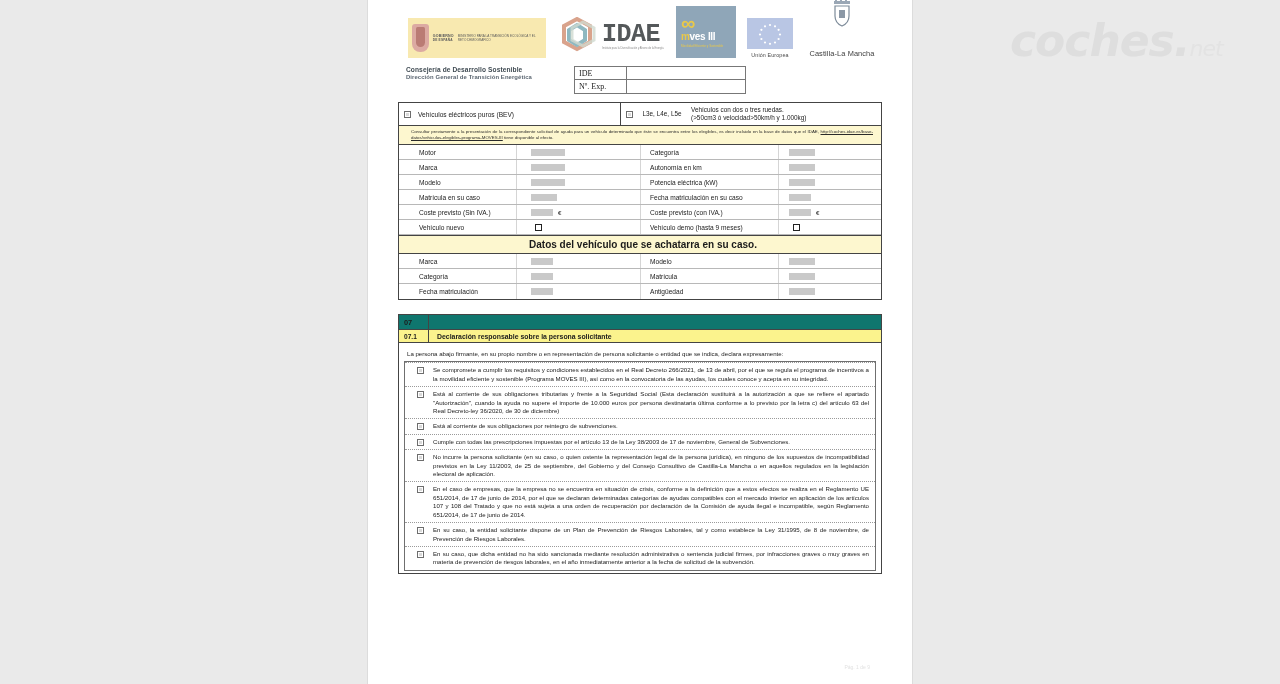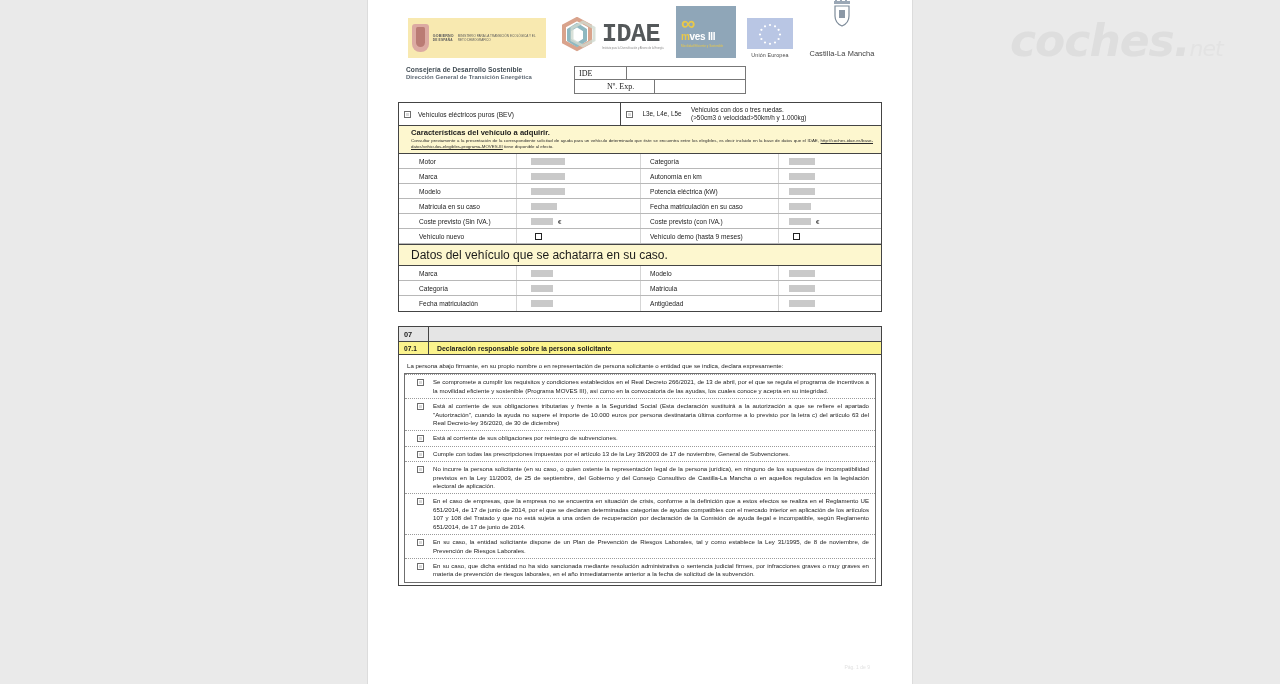--- a/index.html
+++ b/index.html
@@ -132,21 +132,21 @@
     display:flex; align-items:flex-start; padding: 4px 0 6px 8px;
   }
   .consejeria-txt { width: 150px; }
   .consejeria-txt .l1 { font-size: 6.6px; font-weight: bold; color:#3f4a52; letter-spacing:.1px;}
   .consejeria-txt .l2 { font-size: 5.9px; font-weight: bold; color:#5a6570; letter-spacing:.1px; margin-top:1px;}
 
   .ide-box { margin-left: 18px; border: 1px solid #777; width: 172px; }
   .ide-box .r {
     display:flex; height: 13px; border-bottom:1px solid #777;gap:14px;
   }
-  .ide-box .r:last-child { border-bottom: none; margin-left: 28px; }
+  .ide-box .r:last-child { border-bottom: none; }
   .ide-box .lbl {
     width: 52px; border-right: 1px solid #777;
     font-family: "Liberation Serif", serif;
     font-size: 8px; color:#222; padding-left: 4px;
     display:flex; align-items:center;
   }
   .ide-box .val { flex:1; }
 
   
   .formbox { border: 1.5px solid #444; margin-top: 2px; }
@@ -185,21 +185,21 @@
     text-align: justify; margin-top: 1px; padding-right: 2px;
   }
   .yellowbar .note a { color:#2a2a2a; text-decoration: underline; }
 
   .yellowbar2 {
     background: #fdf7cf;
     border-top: 1.5px solid #444;
     border-bottom: 1.5px solid #444;
     padding: 3px 6px 3px 12px;
   }
-  .yellowbar2 .title { font-size: 12px; font-weight: normal; color:#1b1b1b; }
+  .yellowbar2 .title { font-size: 10px; font-weight: bold; color:#1b1b1b;text-align:center; }
 
   .drow { display:flex; border-bottom:1px solid #b8b8b8; height: 15px; align-items:stretch; }
   .drow:last-child { border-bottom:none; }
   .dcell-lbl {
     width: 118px; display:flex; align-items:center; padding-left: 20px;
     font-size: 6.6px; color:#1b1b1b;
     border-right: 1px solid #d5d5d5;
   }
   .dcell-val {
     width: 124px; display:flex; align-items:center; padding-left: 14px;
@@ -212,21 +212,21 @@
   }
   .dcell-val2 { flex:1; display:flex; align-items:center; padding-left: 10px; }
   .fill { display:inline-block; height: 7px; background:#c9c9c9; }
   .fill.w34 { width: 34px; }
   .fill.w26 { width: 26px; }
   .fill.w22 { width: 22px; }
   .eur { font-size: 6.2px; margin-left: 5px; color:#1b1b1b; }
 
   
   .sec-block { margin-top: 14px; border: 1.5px solid #444; }
-  .sec-head { display:flex; background:#e5e5e5; border-bottom:1.5px solid #444; height: 15px; }
+  .sec-head { display:flex; background:#0f766e; border-bottom:1.5px solid #444; height: 15px; }
   .sec-num {
     width: 30px; border-right:1.5px solid #444;
     font-size: 7.4px; font-weight:bold; color:#1b1b1b;
     display:flex; align-items:center; padding-left: 5px;
   }
   .sec-title {
     flex:1; font-size: 8.4px; font-weight:bold; color:#1b1b1b;
     display:flex; align-items:center; padding-left: 8px;
   }
   .sec-sub { display:flex; background:#fbf38d; border-bottom:1.5px solid #444; height: 13px; }
@@ -367,21 +367,20 @@
             <span class="cb"></span>
             <span class="vt-code">L3e, L4e, L5e</span>
             <span class="vt-desc">
               <span>Vehículos con dos o tres ruedas.</span><br>
               <span>(&gt;50cm3 ó velocidad&gt;50km/h y 1.000kg)</span>
             </span>
           </div>
         </div>
 
         <div class="yellowbar">
-          <div class="title">Características del vehículo a adquirir.</div>
           <div class="note"><span>Consultar previamente a la presentación de la correspondiente solicitud de ayuda para un vehículo determinado que éste se encuentra entre los elegibles, es decir incluido en la base de datos que el IDAE, </span><a href="#">http://coches.idae.es/base-datos/vehiculos-elegibles-programa-MOVES-III</a><span> tiene disponible al efecto.</span></div>
         </div>
 
         <div class="drow">
           <div class="dcell-lbl">Motor</div>
           <div class="dcell-val">
               <span class="fill w34"></span>
             </div>
           <div class="dcell-lbl2">Categoría</div>
           <div class="dcell-val2">

